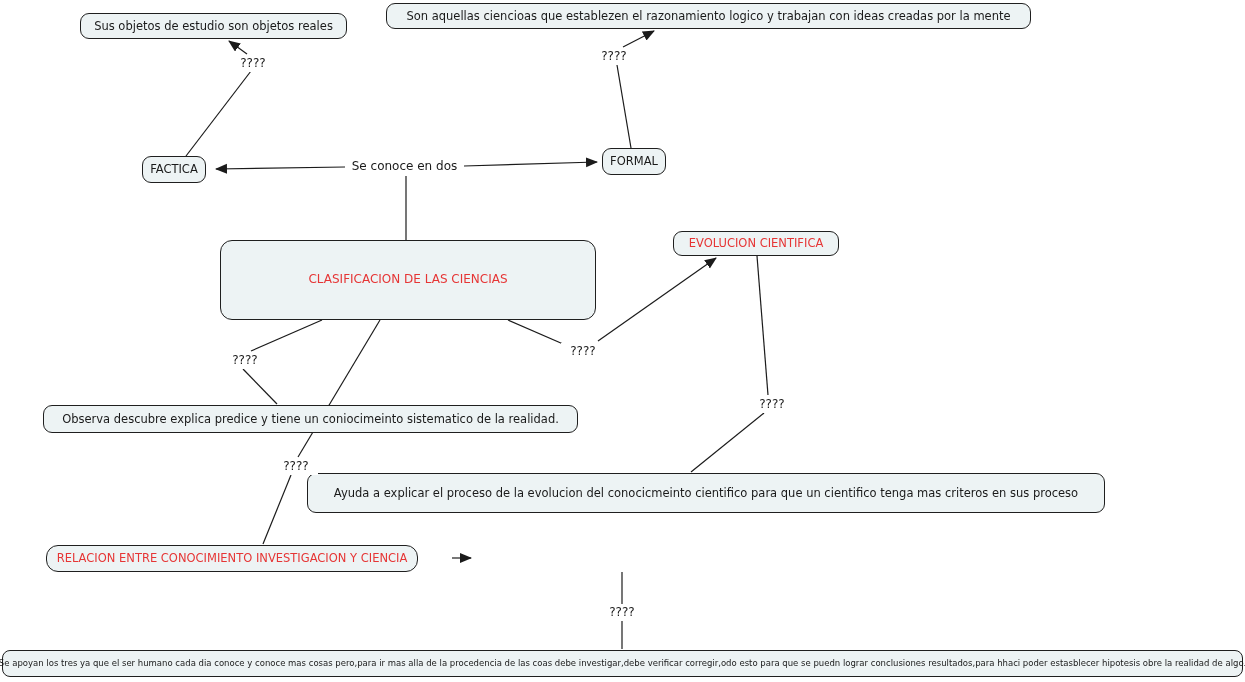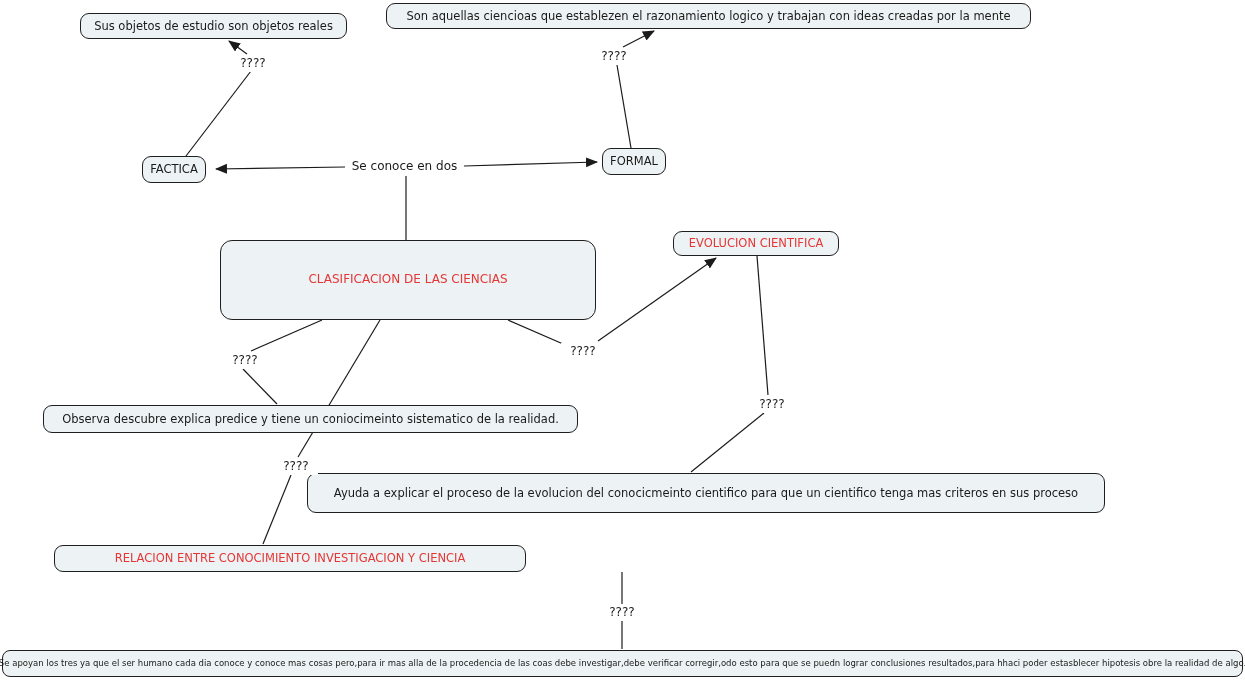--- a/index.html
+++ b/index.html
@@ -34,21 +34,21 @@
   }
   
   #n-sus{left:80px;top:13px;width:267px;height:26px;}
   #n-son{left:386px;top:3px;width:645px;height:26px;}
   #n-factica{left:142px;top:156px;width:64px;height:27px;}
   #n-formal{left:602px;top:148px;width:64px;height:27px;}
   #n-clasificacion{left:220px;top:240px;width:376px;height:80px;border-radius:12px;font-size:12px;}
   #n-evolucion{left:673px;top:231px;width:166px;height:25px;}
   #n-observa{left:20px;top:405px;width:535px;height:28px;margin-left:23px;}
   #n-ayuda{left:307px;top:473px;width:798px;height:40px;}
-  #n-relacion{left:54px;top:545px;width:472px;height:27px;}
+  #n-relacion{left:46px;top:545px;width:372px;height:27px;border-radius:12px;}
   #n-que{left:477px;top:545px;width:294px;height:27px;}
   #n-apoyan{left:2px;top:650px;width:1241px;height:27px;font-size:8.5px;border-radius:8px;}
   
   #l-factica-sus{left:231px;top:55px;width:44px;height:17px;}
   #l-formal-son{left:592px;top:48px;width:44px;height:17px;}
   #l-dividen{left:346px;top:158px;width:117px;height:17px;}
   #l-clas-observa{left:223px;top:352px;width:44px;height:17px;}
   #l-clas-evolucion{left:561px;top:343px;width:44px;height:17px;}
   #l-evolucion-ayuda{left:750px;top:396px;width:44px;height:17px;}
   #l-clas-relacion{left:274px;top:458px;width:44px;height:17px;}

